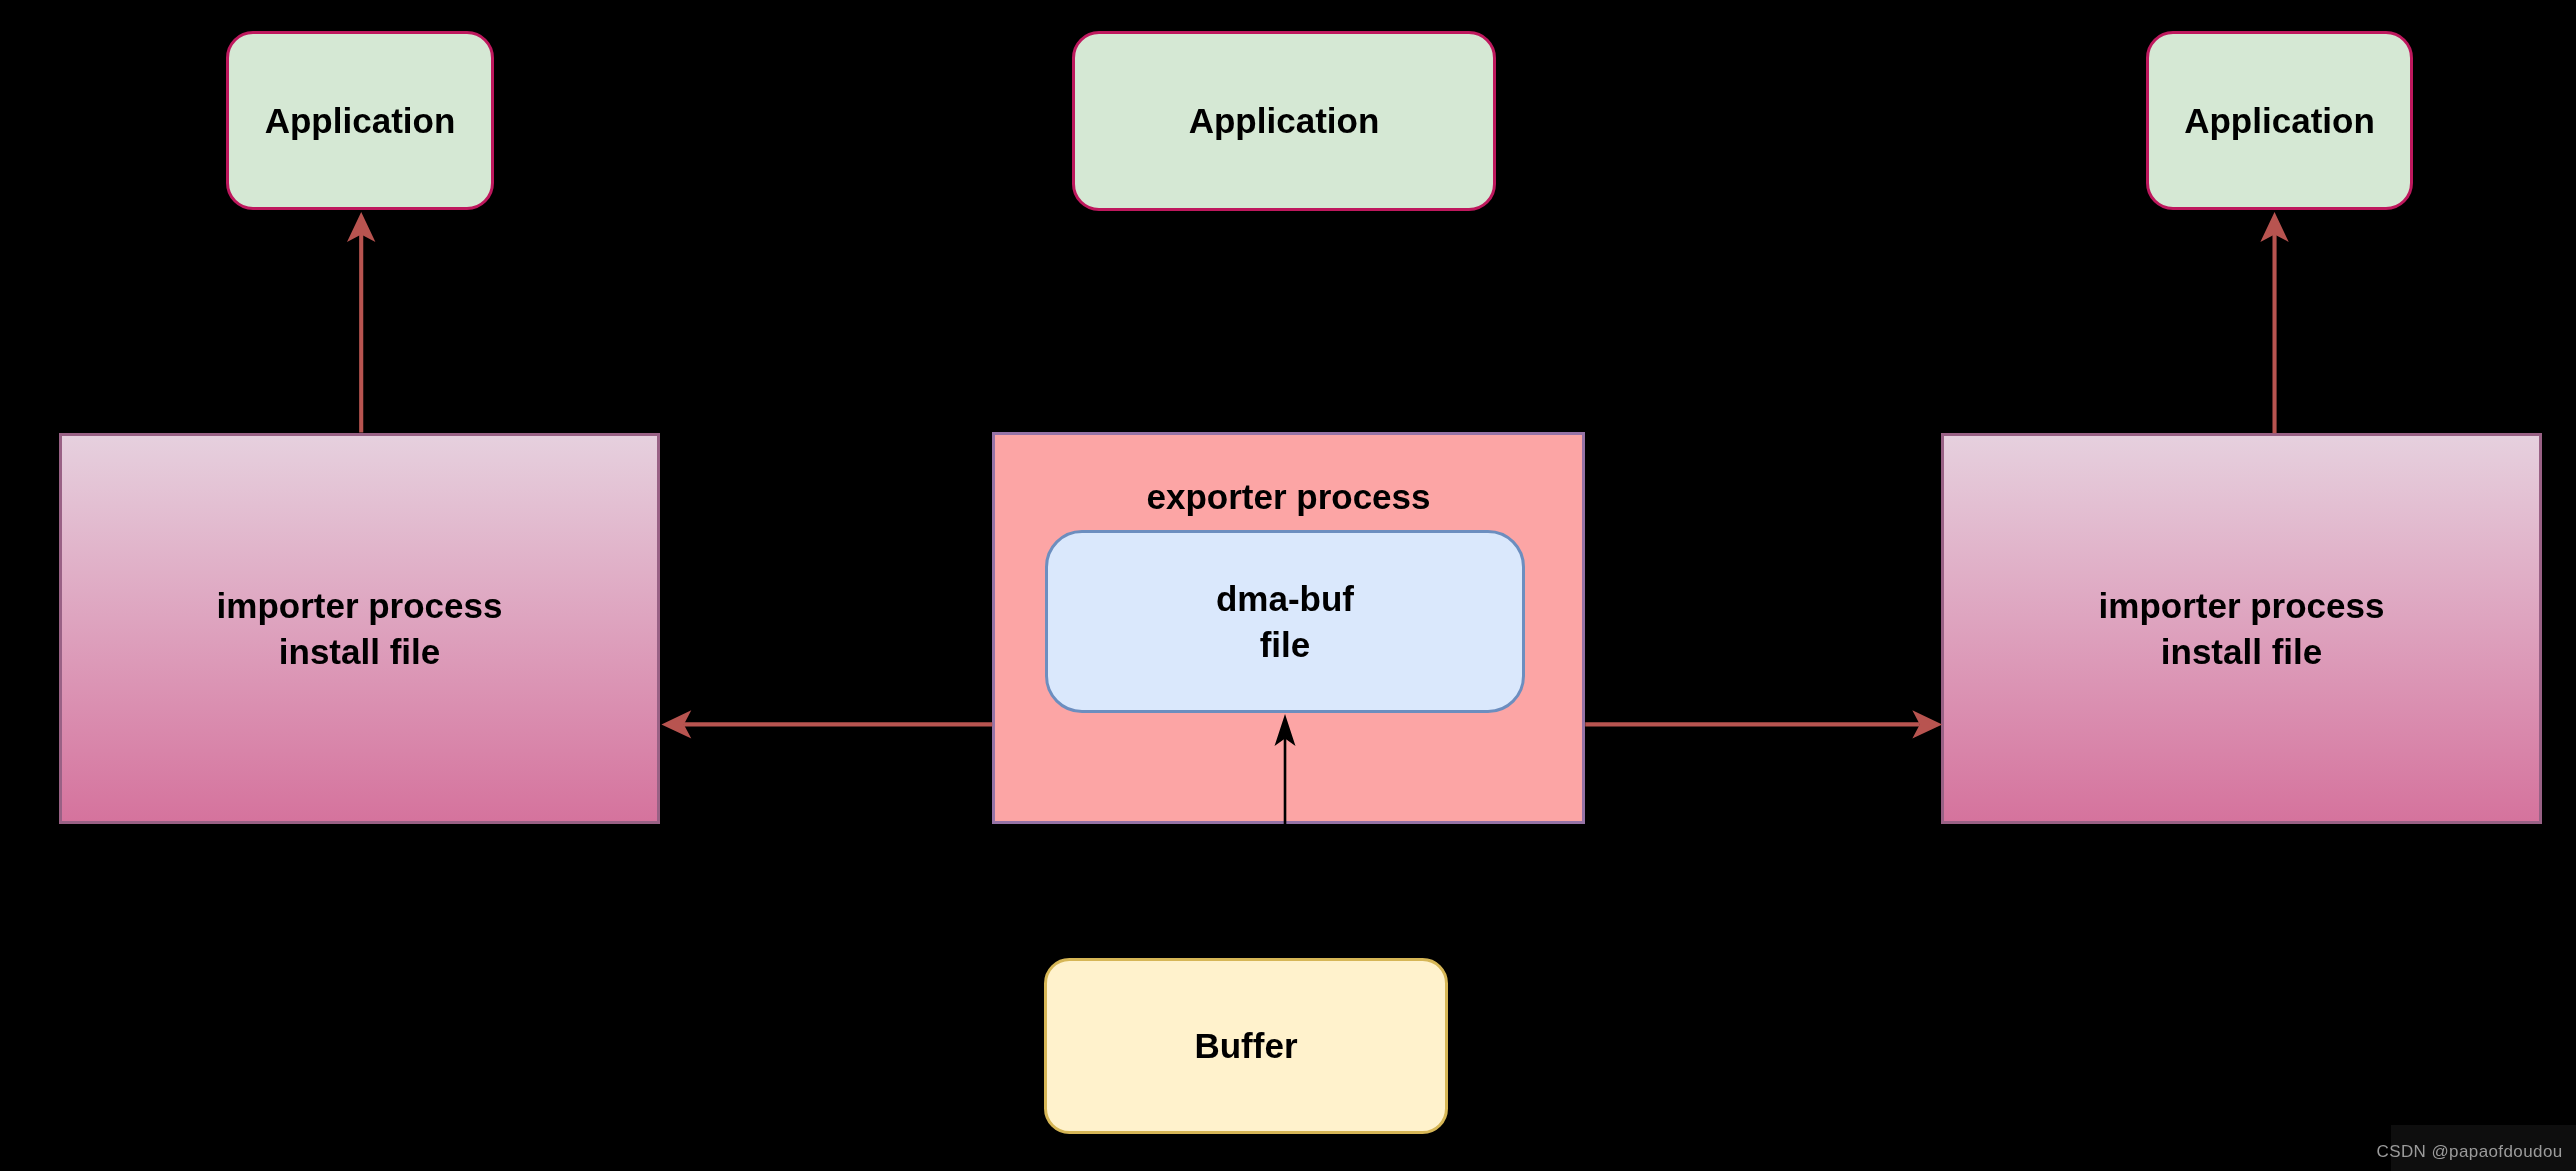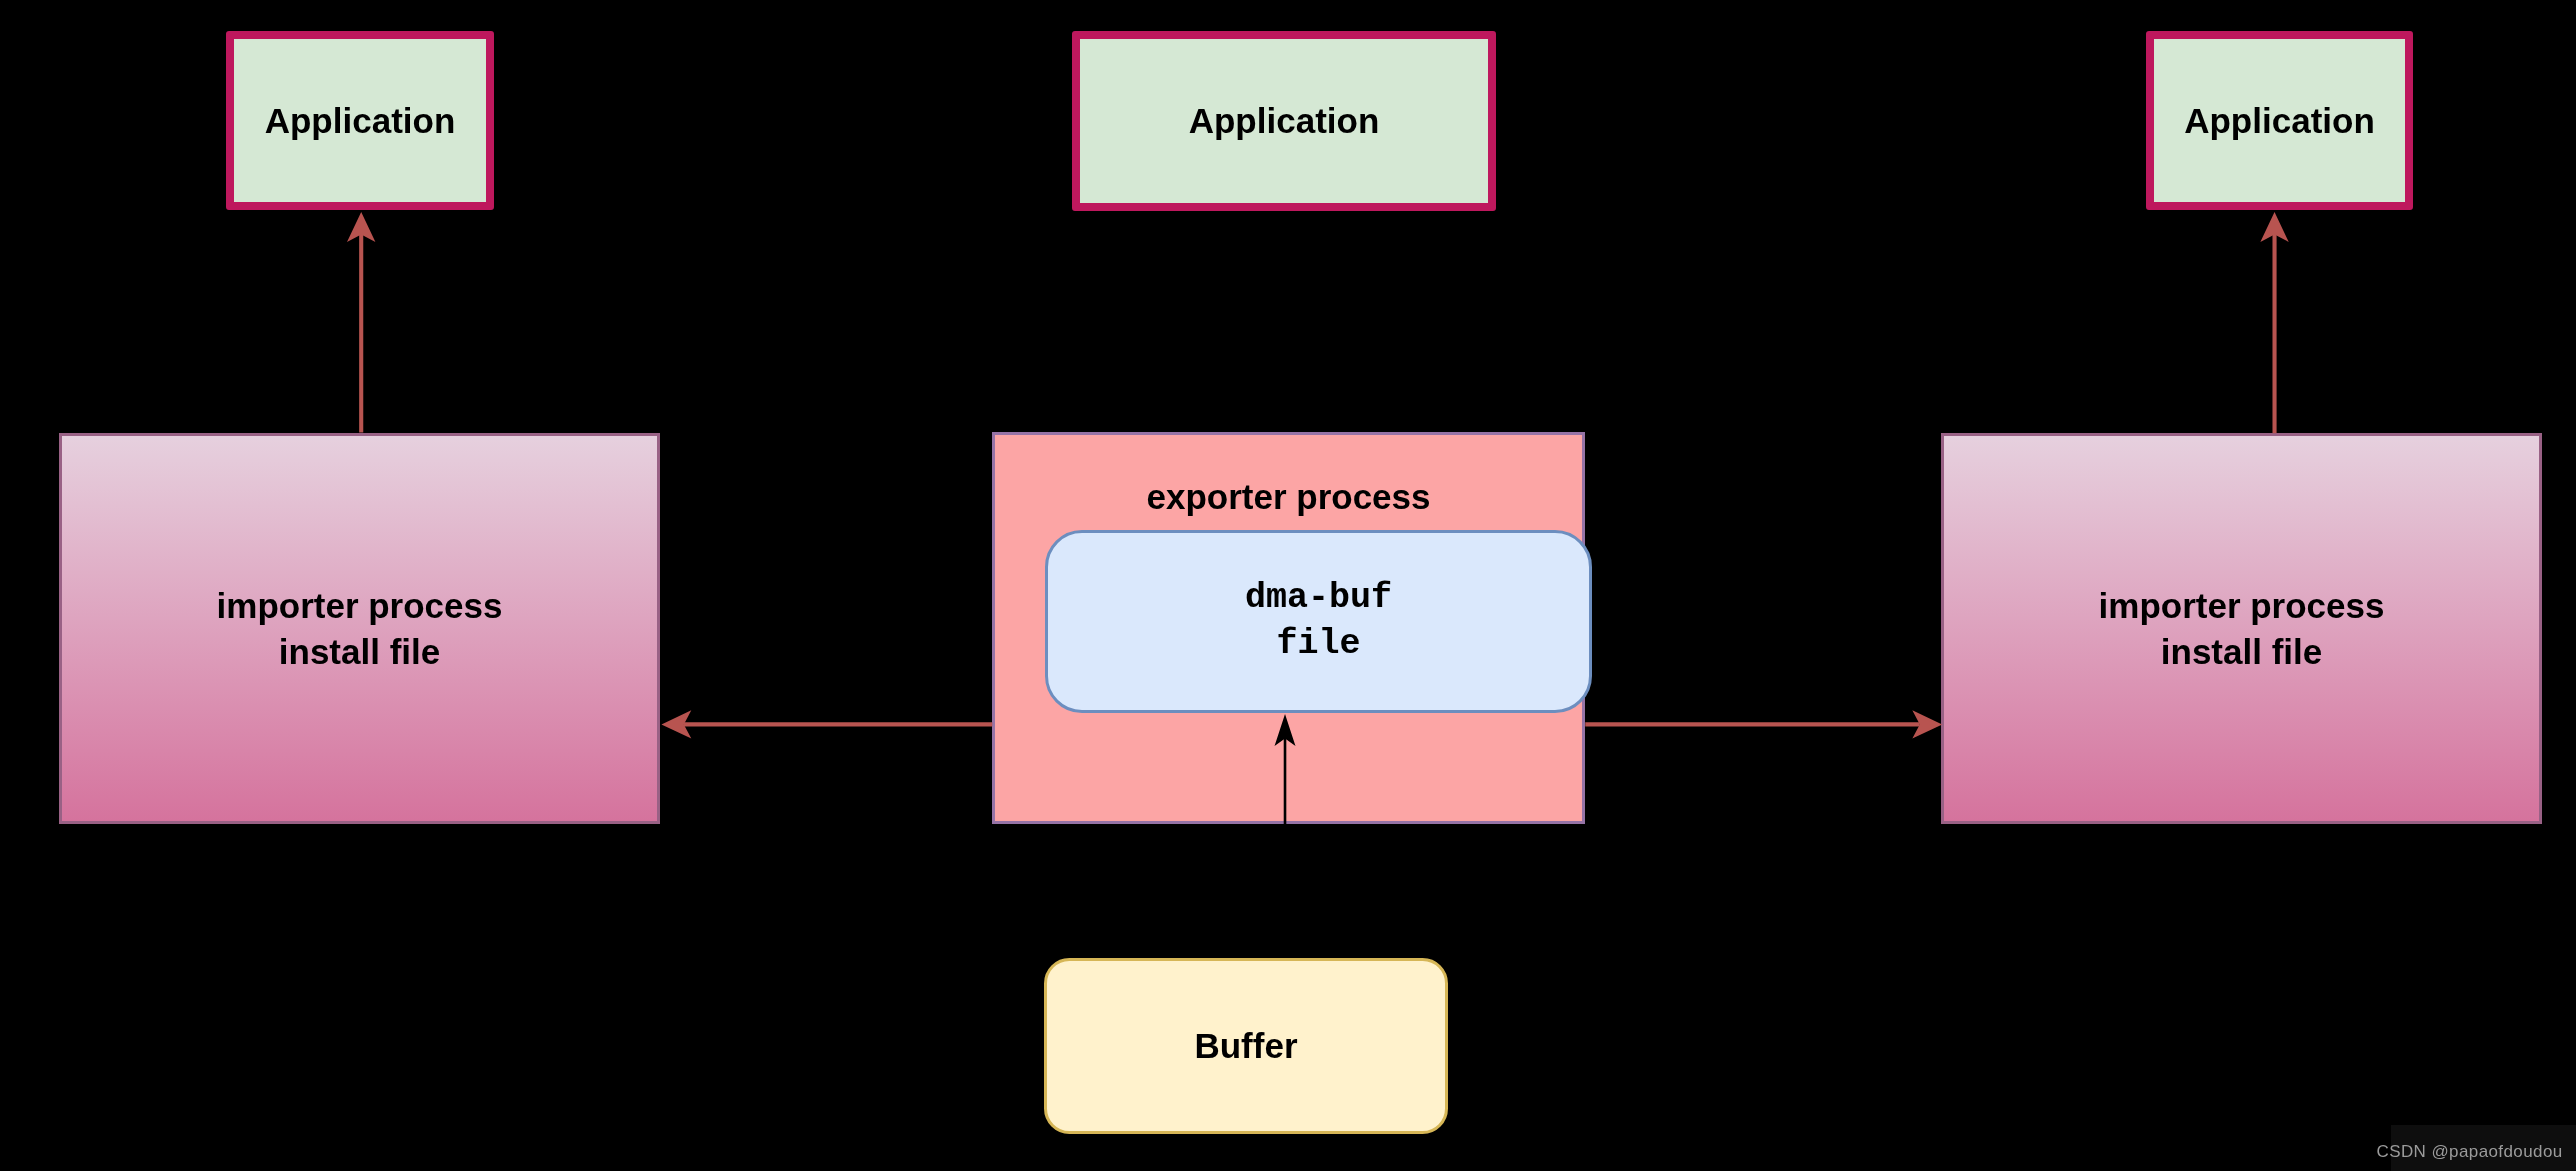--- a/index.html
+++ b/index.html
@@ -19,22 +19,22 @@
     white-space:pre-line;
     text-align:center;
     font-weight:700;
     color:#000000;
     font-size:35px;
     line-height:1.3;
   }
   
   .green{
     background:#d5e8d4;
-    border:8px solid #be185d;
-    border-radius:3px;
+    border:3px solid #be185d;
+    border-radius:27px;
   }
   #app-left  {left:226px;  top:31px; width:268px; height:179px;}
   #app-center{left:1072px; top:31px; width:424px; height:180px;}
   #app-right {left:2146px; top:31px; width:267px; height:179px;}
   
   .importer{
     background:linear-gradient(180deg,#e6d0de 0%,#d5739d 100%);
     border:3.7px solid #996185;
   }
   #importer-left {left:59px;   top:433px; width:601px; height:391px;}
@@ -46,25 +46,24 @@
     border:3.7px solid #9673a6;
     display:block;
   }
   #exporter .title{
     position:absolute;
     left:0;right:0;top:39px;
     display:block;
   }
   
   #dma-buf{
-    left:50px; top:95px; width:547px; height:183px;
+    left:50px; top:95px; width:480px; height:183px;
     background:#dae8fc;
     border:3.7px solid #6c8ebf;
     border-radius:37px;
-    font-family:Liberation Mono, monospace;
   }
   
   #buffer{
     left:1044px; top:958px; width:404px; height:176px;
     background:#fff2cc;
     border:3.7px solid #d6b656;
     border-radius:25.4px;
   }
   .edges{
     position:absolute;left:0;top:0;width:2576px;height:1171px;

